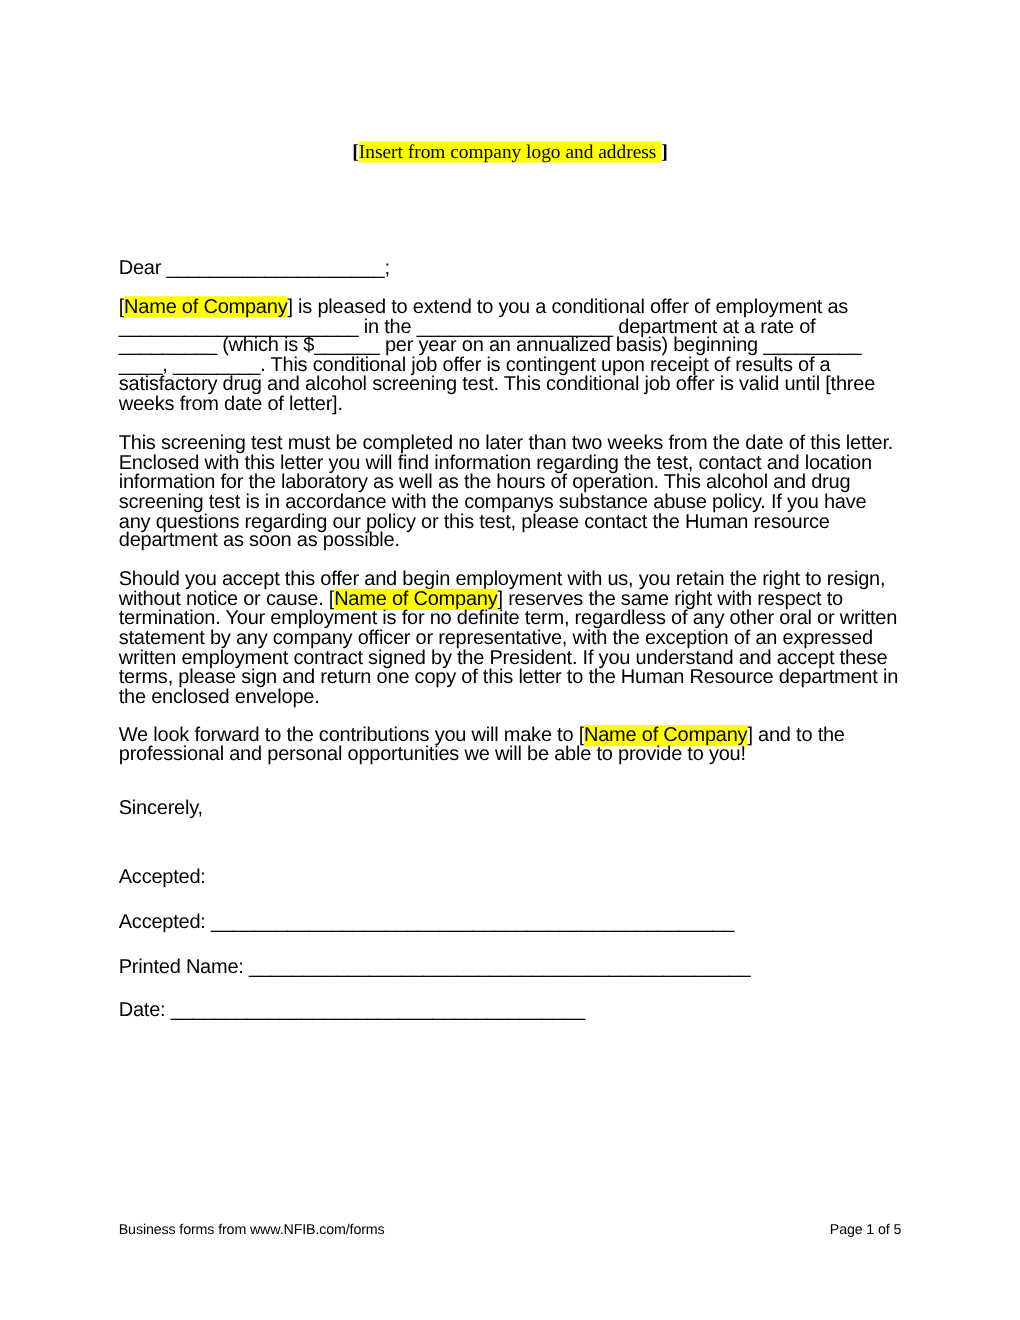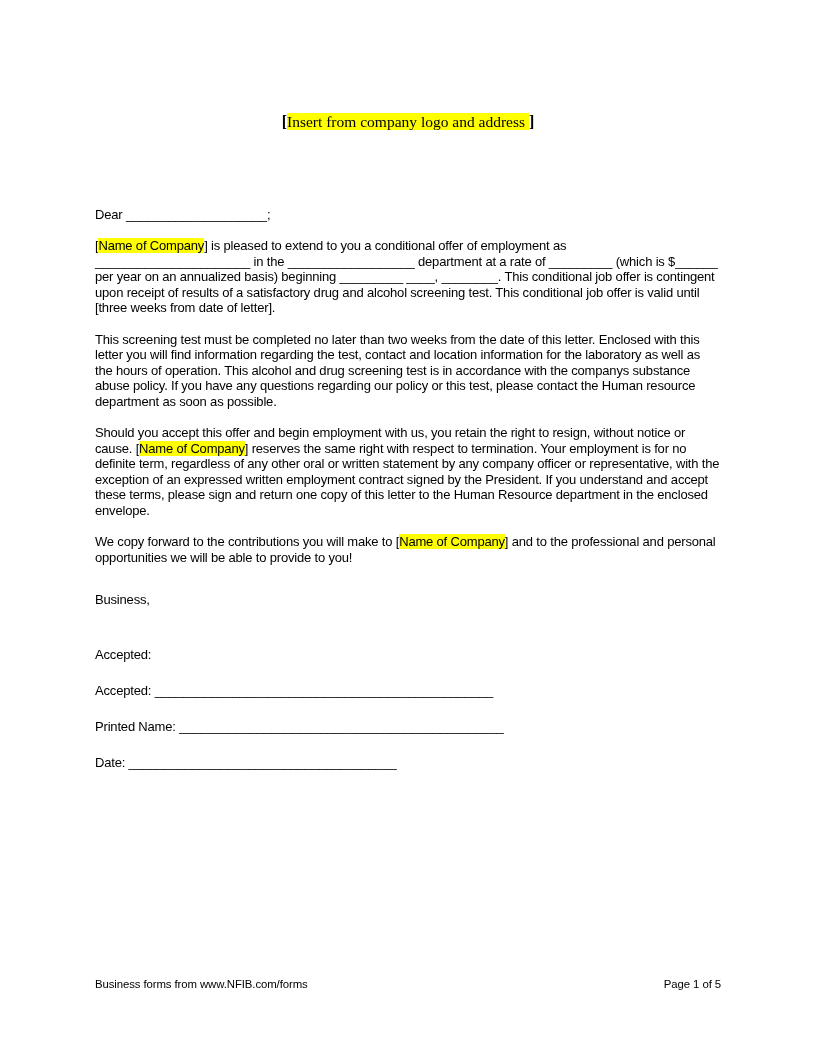--- a/index.html
+++ b/index.html
@@ -36,21 +36,21 @@
   .hl {
     background: #FFFF00;
   }
 
   
   .body-block {
     position: absolute;
     left: 95px;
     top: 207px;
     width: 626px;
-    font-size: 13px;
+    font-size: 16px;
     line-height: 15.6px;
     letter-spacing: -0.18px;
   }
   .para {
     margin: 0 0 15.5px 0;
     text-align: left;
   }
   .gap-sm { height: 11px; }
   .gap-lg { height: 24px; }
 
@@ -87,25 +87,25 @@
   <div class="body-block">
 
     <div class="para">Dear ____________________;</div>
 
     <div class="para"><span>[</span><span class="hl">Name of Company</span><span>]</span><span> is pleased to extend to you a conditional offer of employment as ______________________ in the __________________ department at a rate of  _________ (which is $______ per year on an annualized basis) beginning _________  ____, ________. This conditional job offer is contingent upon receipt of results of a satisfactory drug and alcohol screening test. This conditional job offer is valid until [three weeks from date of letter].</span></div>
 
     <div class="para">This screening test must be completed no later than two weeks from the date of this letter. Enclosed with this letter you will find information regarding the test, contact and location information for the laboratory as well as the hours of operation. This alcohol and drug screening test is in accordance with the companys substance abuse policy. If you have any questions regarding our policy or this test, please contact the Human resource department as soon as possible.</div>
 
     <div class="para"><span>Should you accept this offer and begin employment with us, you retain the right to resign, without notice or cause. [</span><span class="hl">Name of Company</span><span>] reserves the same right with respect to termination. Your employment is for no definite term, regardless of any other oral or written statement by any company officer or representative, with the exception of an expressed written employment contract signed by the President. If you understand and accept these terms, please sign and return one copy of this letter to the Human Resource department in the enclosed envelope.</span></div>
 
-    <div class="para"><span>We copy forward to the contributions you will make to [</span><span class="hl">Name of Company</span><span>] and to the professional and personal opportunities we will be able to provide to you!</span></div>
+    <div class="para"><span>We look forward to the contributions you will make to [</span><span class="hl">Name of Company</span><span>] and to the professional and personal opportunities we will be able to provide to you!</span></div>
 
     <div class="gap-sm"></div>
 
-    <div class="para">Business,</div>
+    <div class="para">Sincerely,</div>
 
     <div class="gap-lg"></div>
 
     <div class="sig-line first">Accepted:</div>
     <div class="sig-line">Accepted: ________________________________________________</div>
     <div class="sig-line">Printed Name: ______________________________________________</div>
     <div class="sig-line">Date: ______________________________________</div>
 
   </div>
 

